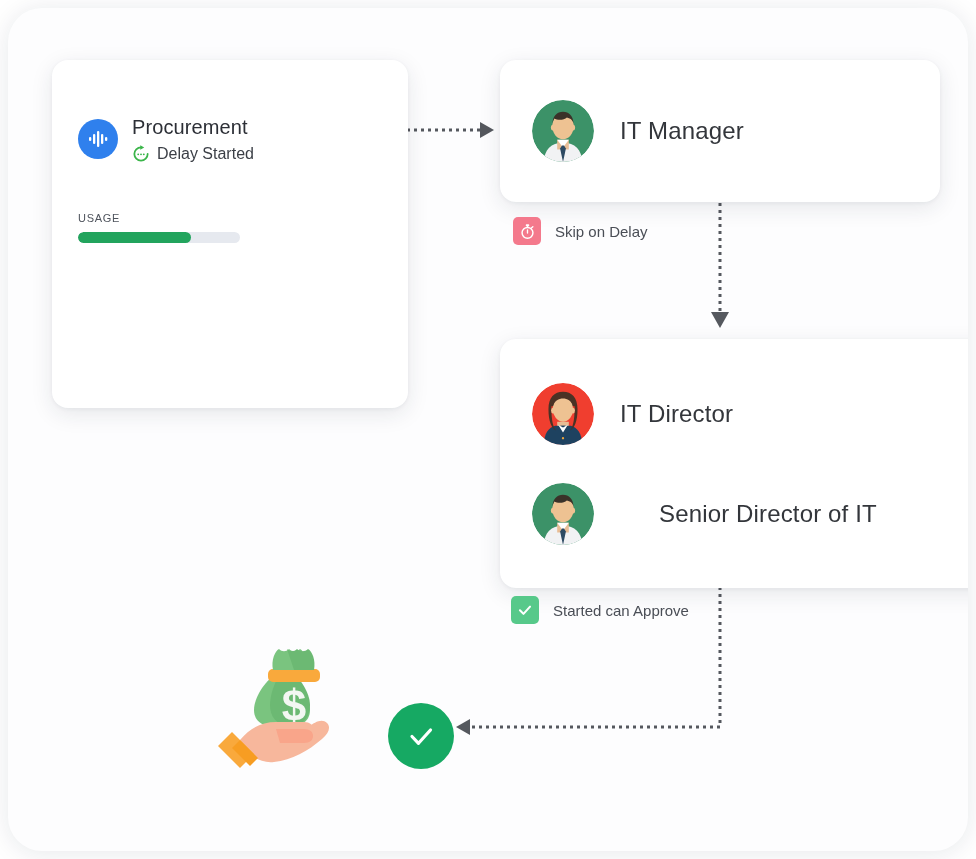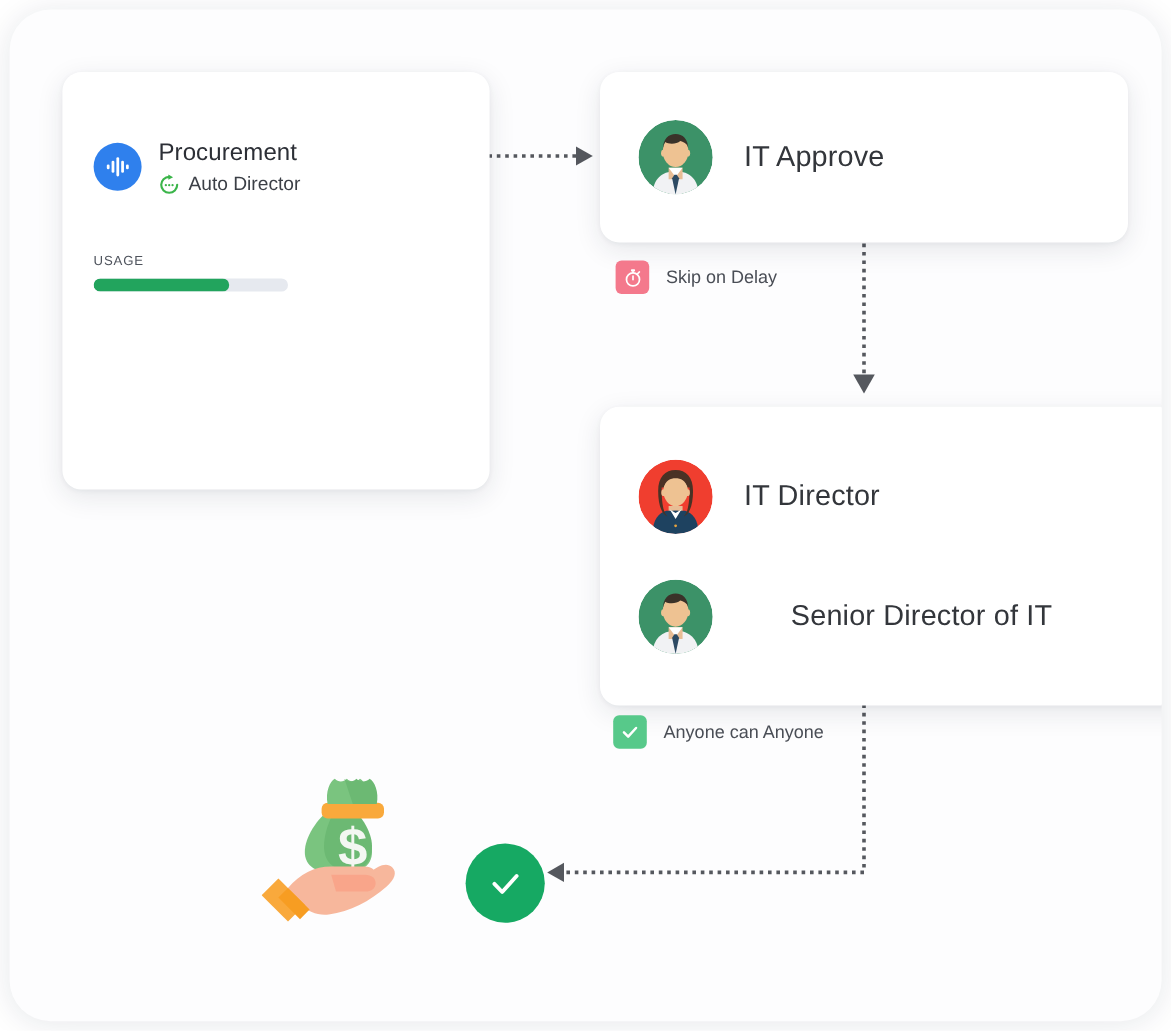--- a/index.html
+++ b/index.html
@@ -256,21 +256,21 @@
         <div class="proc-titles">
           <div class="proc-title">Procurement</div>
           <div class="proc-sub">
             <svg class="auto-ico" viewBox="0 0 20 20" xmlns="http://www.w3.org/2000/svg">
               <path d="M10 2.6 A7.4 7.4 0 1 0 17.4 10" fill="none" stroke="#3bb54a" stroke-width="2" stroke-linecap="round"></path>
               <polygon points="9.2,0.4 13.6,2.9 9.2,5.4" fill="#3bb54a"></polygon>
               <circle cx="6.9" cy="10.4" r="1.05" fill="#3bb54a"></circle>
               <circle cx="10" cy="10.4" r="1.05" fill="#3bb54a"></circle>
               <circle cx="13.1" cy="10.4" r="1.05" fill="#3bb54a"></circle>
             </svg>
-            <span>Auto Director</span>
+            <span>Delay Started</span>
           </div>
         </div>
       </div>
 
       <div class="meter meter-usage">
         <div class="meter-label">USAGE</div>
         <div class="meter-track">
           <div class="meter-fill" style="width:70%;background:#22a45d;"></div>
         </div>
       </div>
@@ -290,21 +290,21 @@
             <path d="M32 44c13 0 20 8 20 22H12c0-14 7-22 20-22z" fill="#f1f2f4"></path>
             <path d="M26 41h12v10H26z" fill="#e8bd95"></path>
             <path d="M32 49l-6-8h12z" fill="#ffffff"></path>
             <path d="M31 47h2l2 3-3 14-3-14z" fill="#2d4a63"></path>
             <ellipse cx="32" cy="27" rx="11" ry="13.5" fill="#eec292"></ellipse>
             <path d="M21 26c0-10 5-14 11-14s11 4 11 14c0-5-3-7-7-8-3 3-10 3-13 1-1 2-2 4-2 7z" fill="#3a3229"></path>
             <ellipse cx="21.5" cy="28.5" rx="2" ry="3" fill="#eec292"></ellipse>
             <ellipse cx="42.5" cy="28.5" rx="2" ry="3" fill="#eec292"></ellipse>
           </g>
         </svg>
-        <div class="person-name">IT Approve</div>
+        <div class="person-name">IT Manager</div>
       </div>
     </div>
 
     <div class="rule rule-delay">
       <div class="rule-chip chip-delay">
         <svg width="17" height="17" viewBox="0 0 20 20" xmlns="http://www.w3.org/2000/svg">
           <circle cx="10" cy="11.6" r="6.4" fill="none" stroke="#ffffff" stroke-width="1.7"></circle>
           <rect x="8" y="1.6" width="4" height="2.2" rx="0.7" fill="#ffffff"></rect>
           <rect x="9.2" y="3.4" width="1.6" height="2" fill="#ffffff"></rect>
           <path d="M10 8.2v3.6" stroke="#ffffff" stroke-width="1.6" stroke-linecap="round"></path>
@@ -362,21 +362,21 @@
         <div class="person-name">Senior Director of IT</div>
       </div>
     </div>
 
     <div class="rule rule-approve">
       <div class="rule-chip chip-approve">
         <svg width="18" height="18" viewBox="0 0 20 20" xmlns="http://www.w3.org/2000/svg">
           <path d="M4.4 10.3l3.9 4 7.3-8" fill="none" stroke="#ffffff" stroke-width="2.3" stroke-linecap="round" stroke-linejoin="round"></path>
         </svg>
       </div>
-      <div class="rule-text">Anyone can Anyone</div>
+      <div class="rule-text">Started can Approve</div>
     </div>
 
     <svg class="money-illo" viewBox="0 0 160 140" xmlns="http://www.w3.org/2000/svg">
 
       <path d="M58 38c-12 8-22 24-22 36 0 12 10 18 28 18s28-6 28-18c0-12-10-28-22-36z" fill="#7ac47f"></path>
       <path d="M62 38c-6 9-10 22-10 31 0 12 6 19 20 22 14-2 20-10 20-22 0-12-10-28-22-36z" fill="#6cb973"></path>
 
       <rect x="50" y="33" width="52" height="13" rx="5" fill="#f9a93c"></rect>
 
       <path d="M55 34c-2-10 2-19 6-21 3 3 7 3 10 0 3 3 8 3 11 0 4 2 8 11 6 21z" fill="#7ac47f"></path>

